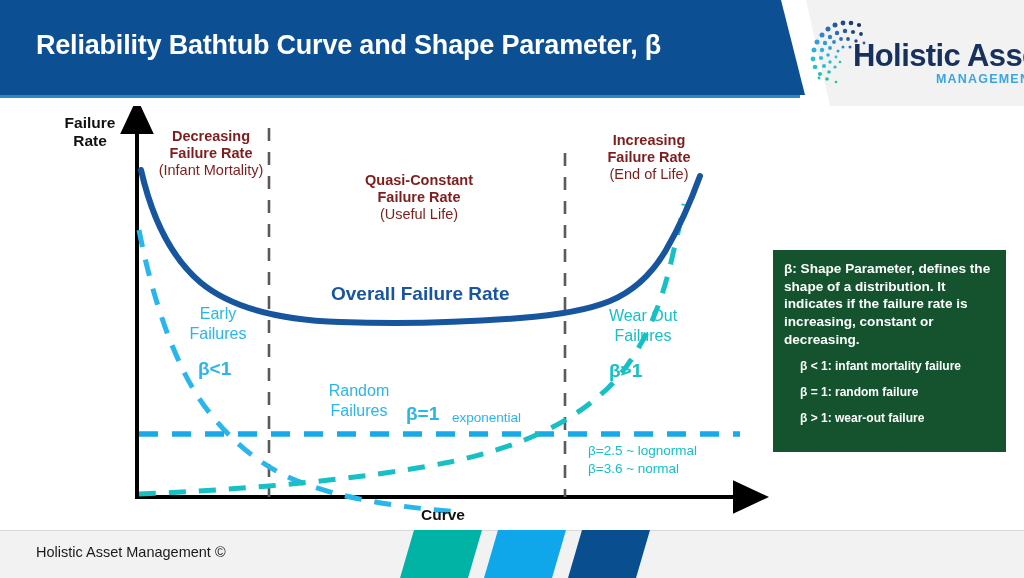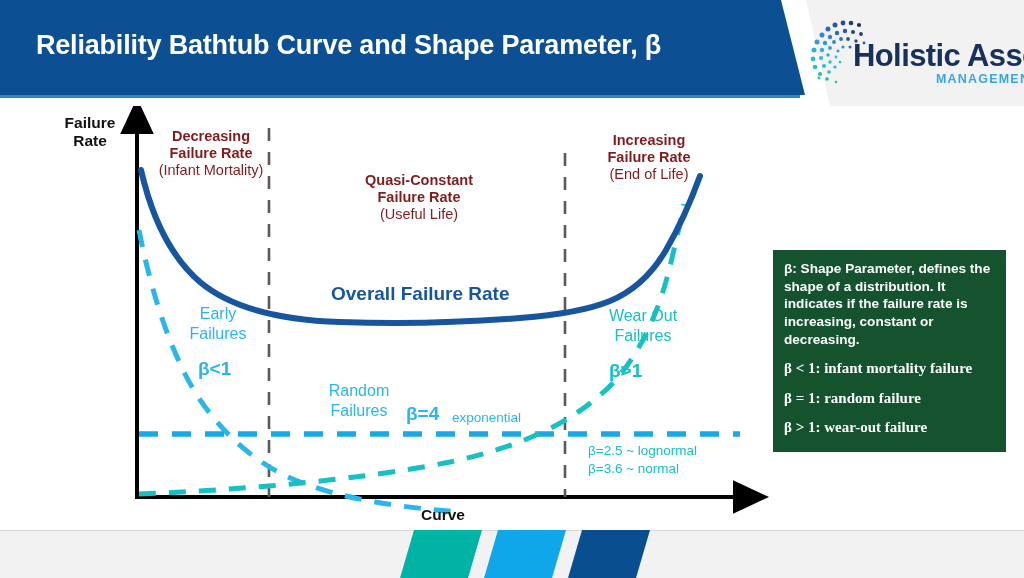--- a/index.html
+++ b/index.html
@@ -185,26 +185,25 @@
   }
   .info-para {
     color: #ffffff;
     font-size: 13.6px;
     font-weight: bold;
     line-height: 1.30;
     margin: 0 0 11px 0;
   }
   .info-line {
     color: #ffffff;
-    font-size: 15px;
+    font-size: 12px;
     font-weight: bold;
     line-height: 1.30;
-    margin: 0 0 10px 0;
-    white-space: nowrap;
-    font-family: Liberation Serif, serif;
+    margin: 0 0 10px 16px;
+    white-space: nowrap;
   }
 
   
   .footer {
     position: absolute;
     left: 0;
     top: 530px;
     width: 1024px;
     height: 48px;
     background: #f2f2f2;
@@ -356,21 +355,21 @@
     <div class="lbl lbl-cyan" style="left:178px; top:198px; width:80px;">
       <span>Early</span><br>
       <span>Failures</span>
     </div>
     <div class="lbl lbl-beta-cyan" style="left:198px; top:252px;">β&lt;1</div>
 
     <div class="lbl lbl-cyan" style="left:315px; top:275px; width:88px;">
       <span>Random</span><br>
       <span>Failures</span>
     </div>
-    <div class="lbl lbl-beta-cyan" style="left:406px; top:297px;">β=4</div>
+    <div class="lbl lbl-beta-cyan" style="left:406px; top:297px;">β=1</div>
     <div class="lbl lbl-beta-note" style="left:452px; top:303px;">exponential</div>
 
     <div class="lbl lbl-teal" style="left:595px; top:200px; width:96px;">
       <span>Wear Out</span><br>
       <span>Failures</span>
     </div>
     <div class="lbl lbl-beta-teal" style="left:609px; top:254px;">β&gt;1</div>
 
     <div class="lbl lbl-beta-note-teal" style="left:588px; top:336px;">β=2.5 ~ lognormal</div>
     <div class="lbl lbl-beta-note-teal" style="left:588px; top:354px;">β=3.6 ~ normal</div>
@@ -378,20 +377,21 @@
 
   <div class="info-box">
     <p class="info-para">β: Shape Parameter, defines the shape of a distribution. It indicates if the failure rate is increasing, constant or decreasing.</p>
     <p class="info-line">β &lt; 1: infant mortality failure</p>
     <p class="info-line">β = 1: random failure</p>
     <p class="info-line">β &gt; 1: wear-out failure</p>
   </div>
 
   <div class="footer">
     <div class="footer-rule"></div>
+    <div class="footer-text">Holistic Asset Management ©</div>
     <div class="footer-shapes">
       <div class="para para-1"></div>
       <div class="para para-2"></div>
       <div class="para para-3"></div>
     </div>
   </div>
 
 </div>
 
 </body></html>

